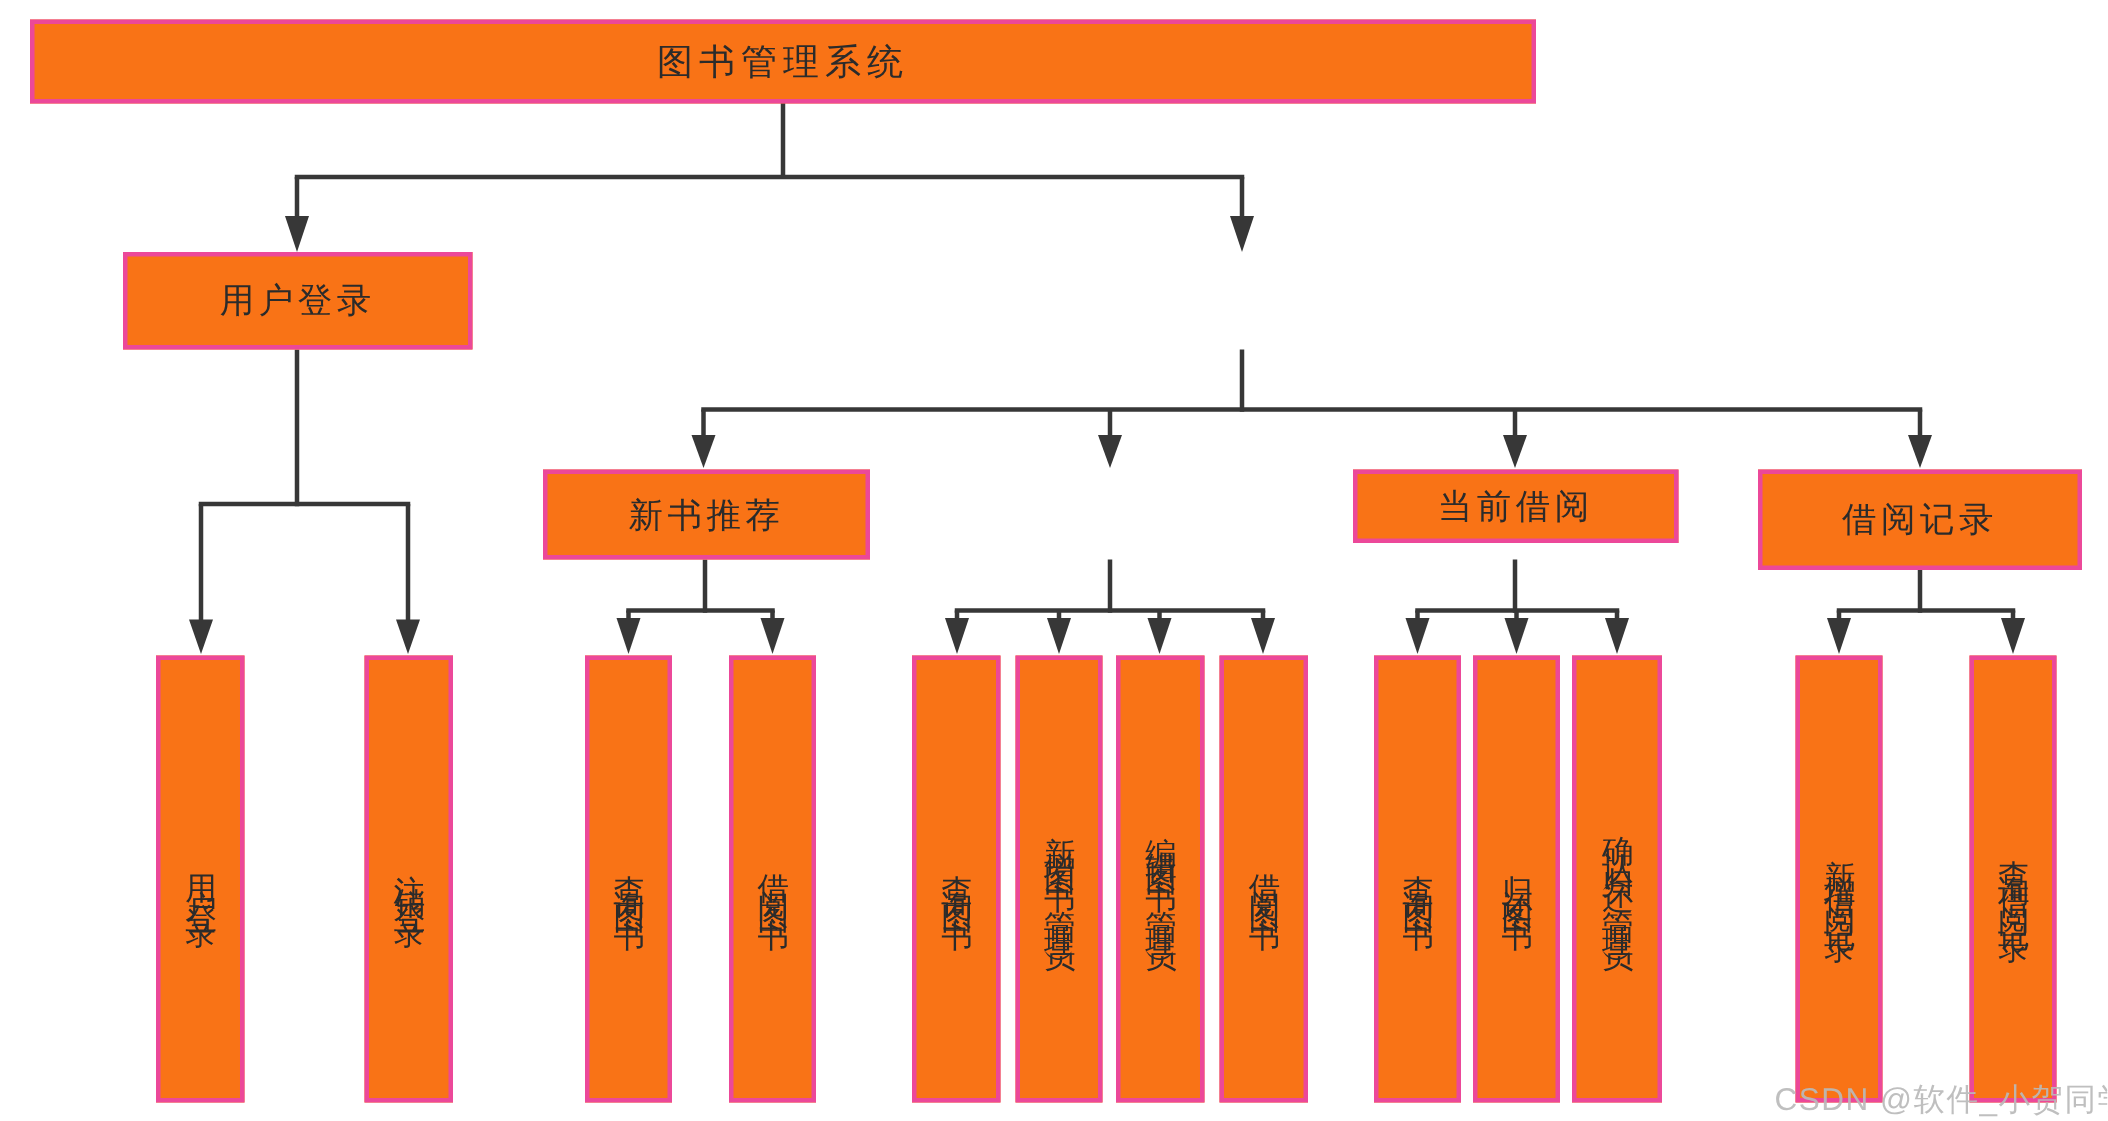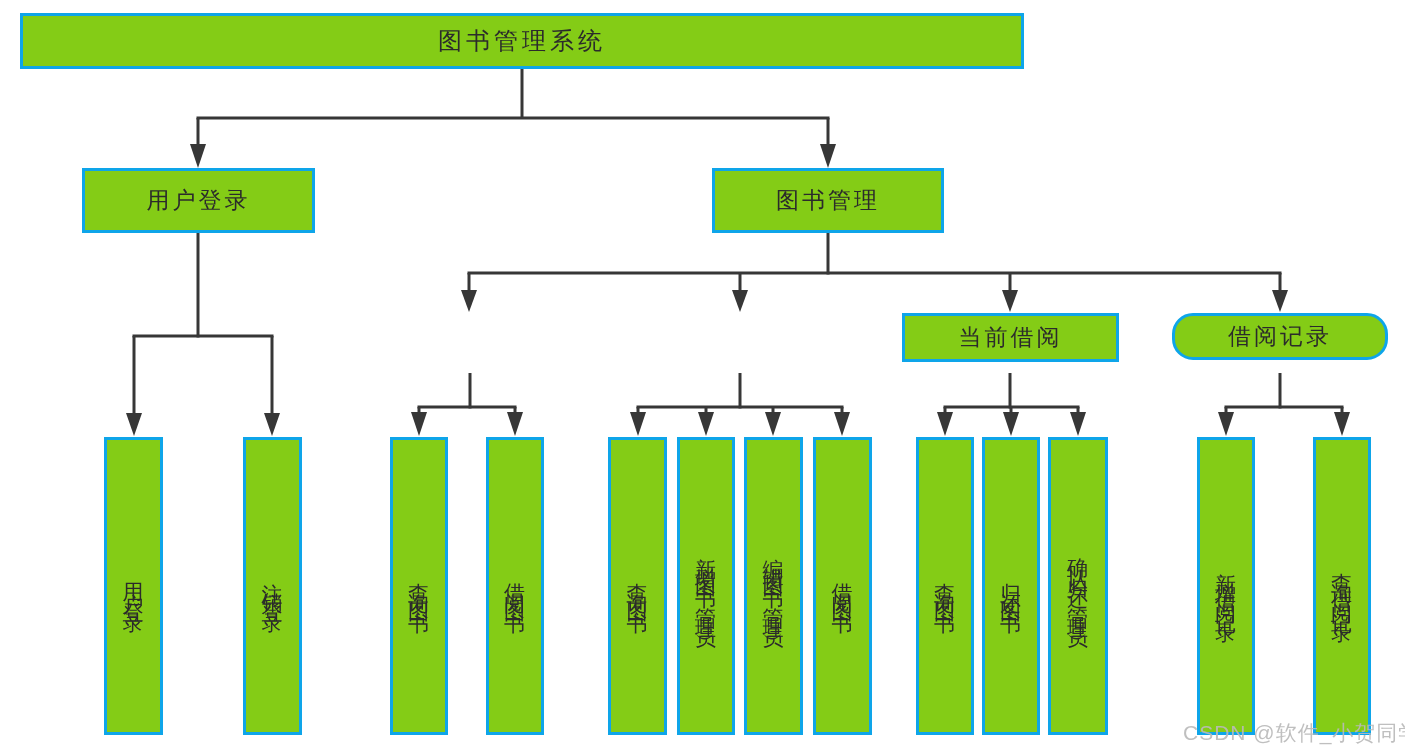--- a/index.html
+++ b/index.html
@@ -1,17 +1,17 @@
 <!DOCTYPE html>
 <html><head>
 <meta charset="utf-8">
 <style>
   html,body{margin:0;padding:0;background:#fff;font-family:"Liberation Sans",sans-serif;}
   #canvas{position:relative;width:1405px;height:747px;background:#ffffff;overflow:hidden;}
-  .box{position:absolute;box-sizing:border-box;background:#84cc16;border:3px solid #0ea5e9;
+  .box{position:absolute;box-sizing:border-box;background:#f97316;border:3px solid #ec4899;
        display:flex;align-items:center;justify-content:center;color:#2b2b2b;}
   .hbox{font-size:23px;letter-spacing:3px;white-space:nowrap;}
   .hbox.title{font-size:24px;letter-spacing:4px;}
   .vbox{writing-mode:vertical-rl;text-orientation:mixed;font-size:21px;letter-spacing:10px;
         line-height:1;white-space:nowrap;}
   #connectors{position:absolute;left:0;top:0;width:1405px;height:747px;}
   #connectors line{stroke:#373737;stroke-width:3;}
   #connectors polygon{fill:#373737;stroke:none;}
   .watermark{position:absolute;left:1183px;top:719px;font-size:21px;letter-spacing:1px;
              color:rgba(186,186,186,0.92);white-space:nowrap;z-index:10;}
@@ -79,24 +79,24 @@
     <line x1="1224.5" y1="407" x2="1343.5" y2="407"></line>
     <line x1="1226" y1="407" x2="1226" y2="414"></line>
     <polygon points="1218,412 1234,412 1226,436"></polygon>
     <line x1="1342" y1="407" x2="1342" y2="414"></line>
     <polygon points="1334,412 1350,412 1342,436"></polygon>
   </svg>
 
   <div class="box hbox title" style="left:20px;top:13px;width:1004px;height:56px;">图书管理系统</div>
 
   <div class="box hbox" style="left:82px;top:168px;width:233px;height:65px;">用户登录</div>
-  <div class="box hbox" style="left:712px;top:168px;width:232px;height:65px;">图书管理</div>
 
+  <div class="box hbox" style="left:362px;top:313px;width:218px;height:60px;">新书推荐</div>
   <div class="box hbox" style="left:902px;top:313px;width:217px;height:49px;">当前借阅</div>
-  <div class="box hbox" style="left:1172px;top:313px;width:216px;height:47px;border-radius:21px;">借阅记录</div>
+  <div class="box hbox" style="left:1172px;top:313px;width:216px;height:67px;">借阅记录</div>
 
   <div class="box vbox" style="left:104px;top:437px;width:59px;height:298px;">用户登录</div>
   <div class="box vbox" style="left:243px;top:437px;width:59px;height:298px;">注销登录</div>
 
   <div class="box vbox" style="left:390px;top:437px;width:58px;height:298px;">查询图书</div>
   <div class="box vbox" style="left:486px;top:437px;width:58px;height:298px;">借阅图书</div>
 
   <div class="box vbox" style="left:608px;top:437px;width:59px;height:298px;">查询图书</div>
   <div class="box vbox" style="left:677px;top:437px;width:58px;height:298px;">新增图书（管理员）</div>
   <div class="box vbox" style="left:744px;top:437px;width:59px;height:298px;">编辑图书（管理员）</div>

